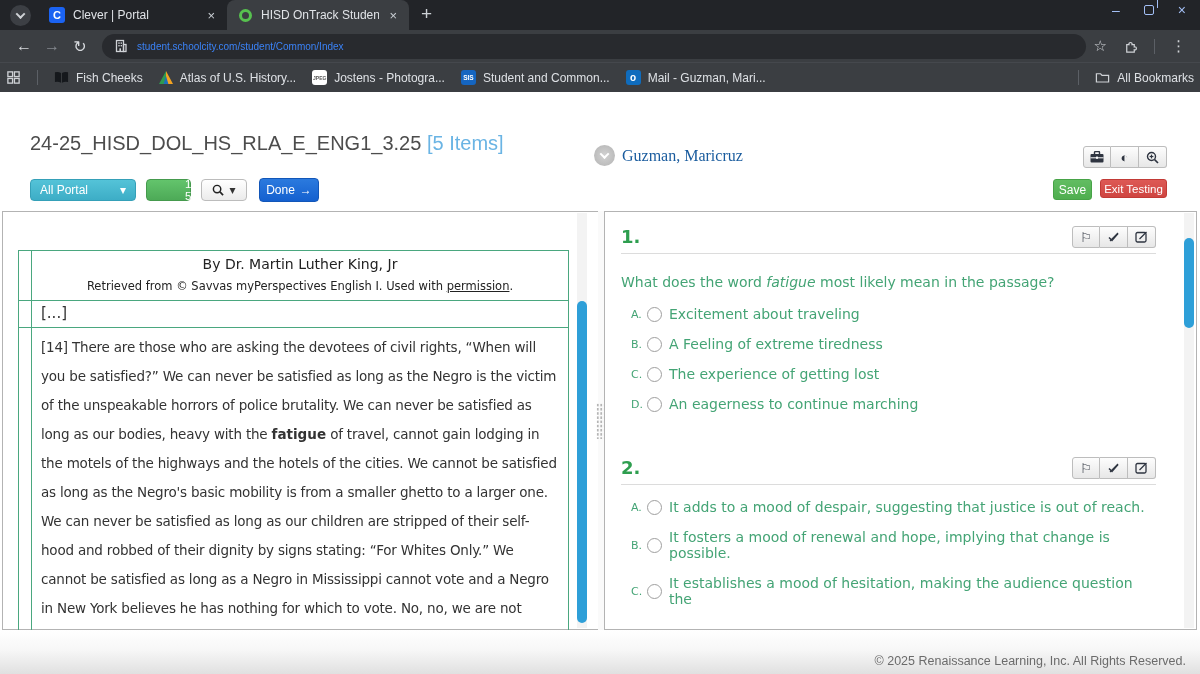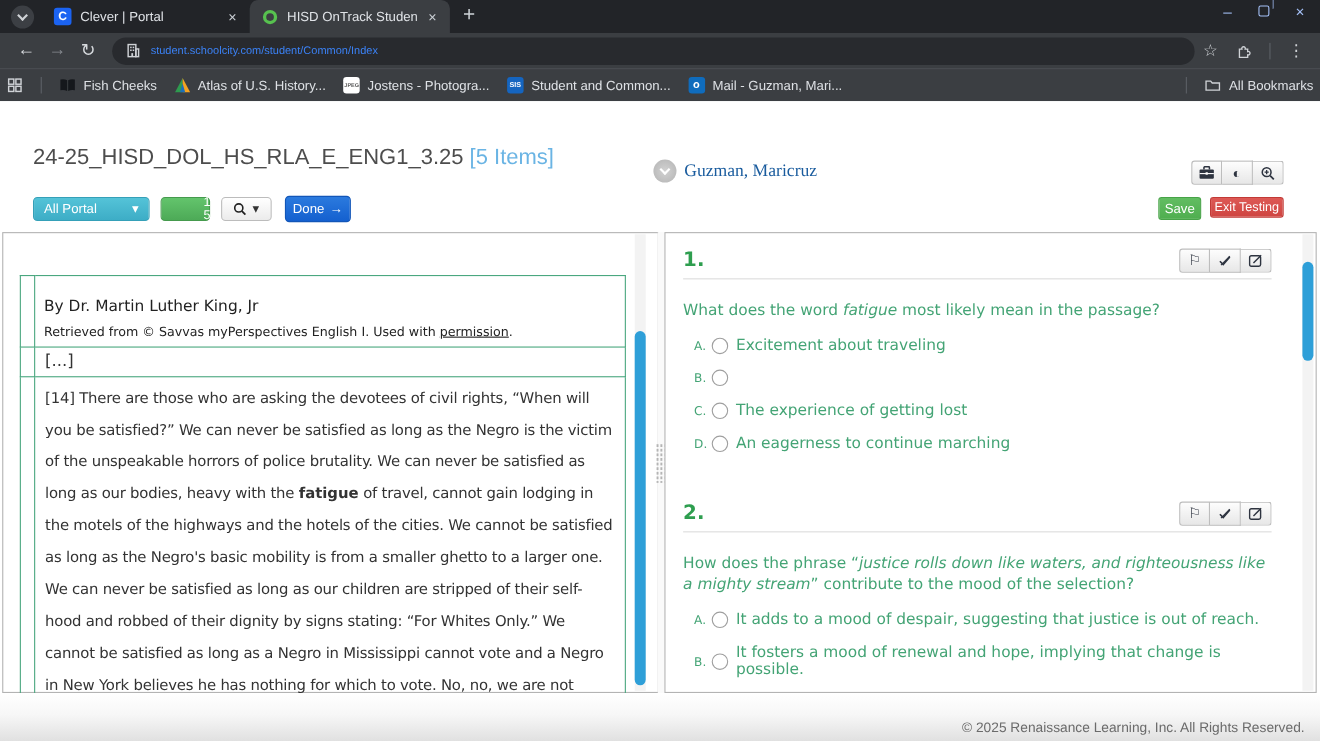--- a/index.html
+++ b/index.html
@@ -84,21 +84,21 @@
   .panel-right { left:604px; width:593px; }
   .divider { position:absolute; top:119px; left:598px; width:6px; height:419px; background:#fafafa; }
   .grip { position:absolute; top:192px; left:-2px; width:9px; height:36px;
     background-image:radial-gradient(#b5b5b5 1px, transparent 1.3px); background-size:3.5px 4.2px; }
 
   
   .ptable { position:absolute; left:15px; top:38px; width:551px; border-collapse:collapse;
     font-family:"DejaVu Sans", sans-serif; }
   .ptable td { border:1px solid #4aa77f; vertical-align:top; }
   .ncol { width:13px; }
-  .title-cell { padding:20px 8px 7px; }
+  .title-cell { text-align:center; padding:5px 8px 7px; }
   .byline { font-size:14px; color:#222; }
   .attrib { font-size:11.5px; color:#222; margin-top:7px; }
   .attrib .plink { text-decoration:underline; }
   .ell-cell { font-size:15px; color:#333; padding:3px 9px 5px; }
   .para-cell { font-size:13.5px; color:#333; line-height:29px; padding:5px 9px 8px; letter-spacing:-0.2px; }
   .para-cell b { letter-spacing:0; }
 
   .vtrack { position:absolute; width:10px; background:#f3f3f3; top:1px; bottom:1px; }
   .vtrack.l { right:11px; }
   .vtrack.r { right:2px; }
@@ -355,20 +355,21 @@
       </div>
       <div class="opts">
         <div class="opt">
           <span class="oletter">A.</span>
           <span class="radio"></span>
           <span class="otext">Excitement about traveling</span>
         </div>
         <div class="opt">
           <span class="oletter">B.</span>
           <span class="radio"></span>
+          <span class="otext">A Feeling of extreme tiredness</span>
         </div>
         <div class="opt">
           <span class="oletter">C.</span>
           <span class="radio"></span>
           <span class="otext">The experience of getting lost</span>
         </div>
         <div class="opt">
           <span class="oletter">D.</span>
           <span class="radio"></span>
           <span class="otext">An eagerness to continue marching</span>
@@ -391,23 +392,20 @@
           </div>
           <div class="tbtn">
             <svg width="13" height="12" viewBox="0 0 13 12">
               <rect x="1" y="1.5" width="10" height="9.5" rx="1.5" fill="none" stroke="#2e3440" stroke-width="1.3"></rect>
               <line x1="4.5" y1="8" x2="11.5" y2="1" stroke="#2e3440" stroke-width="1.3"></line>
             </svg>
           </div>
         </div>
       </div>
       <hr class="qrule">
-      <div class="qtext">
-        <span>How does the phrase “</span><i>justice rolls down like waters, and righteousness like a mighty stream</i><span>” contribute to the mood of the selection?</span>
-      </div>
       <div class="opts">
         <div class="opt">
           <span class="oletter">A.</span>
           <span class="radio"></span>
           <span class="otext">It adds to a mood of despair, suggesting that justice is out of reach.</span>
         </div>
         <div class="opt">
           <span class="oletter">B.</span>
           <span class="radio"></span>
           <span class="otext">It fosters a mood of renewal and hope, implying that change is possible.</span>

